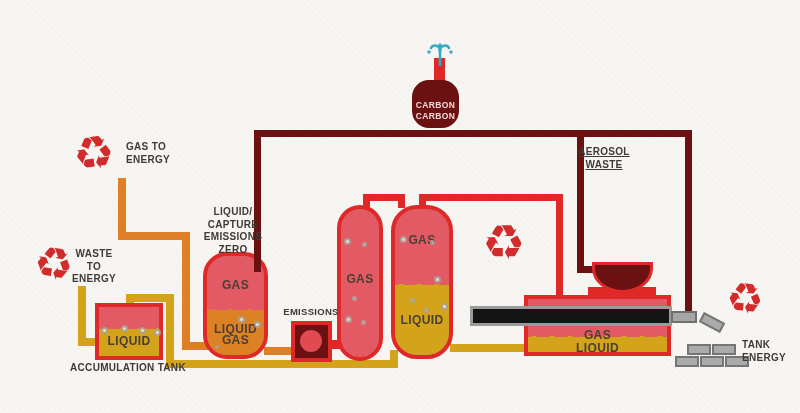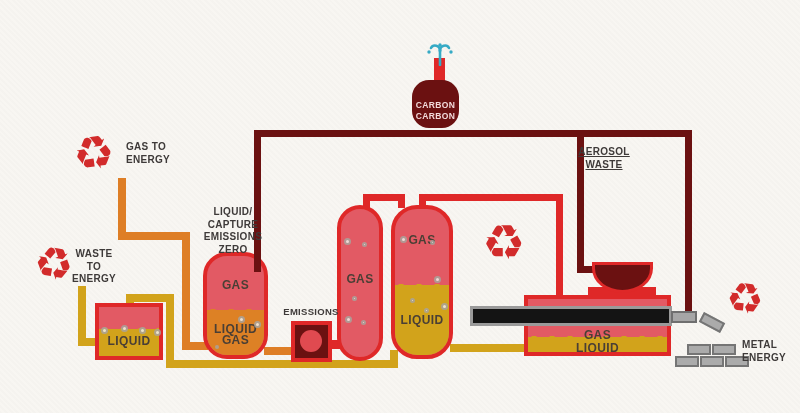--- a/index.html
+++ b/index.html
@@ -176,26 +176,27 @@
   <div class="lbl c" style="left:192px;top:206px;width:82px;">
     <div>LIQUID/</div>
     <div>CAPTURE</div>
     <div>EMISSIONS</div>
     <div>ZERO</div>
   </div>
 
   <div class="lbl c" style="left:276px;top:306px;width:70px;font-size:9.5px;">EMISSIONS</div>
 
   <div class="lbl c" style="left:58px;top:362px;width:140px;">
+    <div>ACCUMULATION TANK</div>
   </div>
 
 
   <div class="lbl c" style="left:572px;top:146px;width:64px;text-decoration:underline;">
     <div>AEROSOL</div>
     <div>WASTE</div>
   </div>
 
   <div class="lbl" style="left:742px;top:339px;">
-    <div>METAL</div>
+    <div>TANK</div>
     <div>ENERGY</div>
   </div>
 
 </div>
 
 </body></html>

